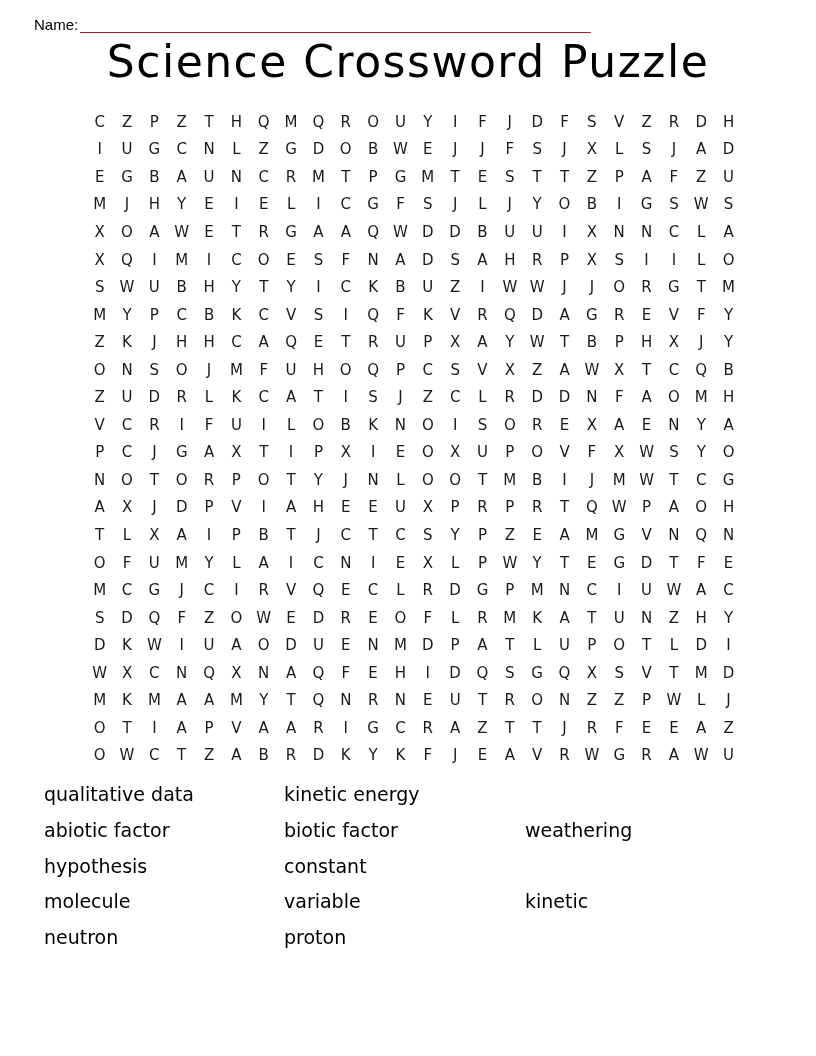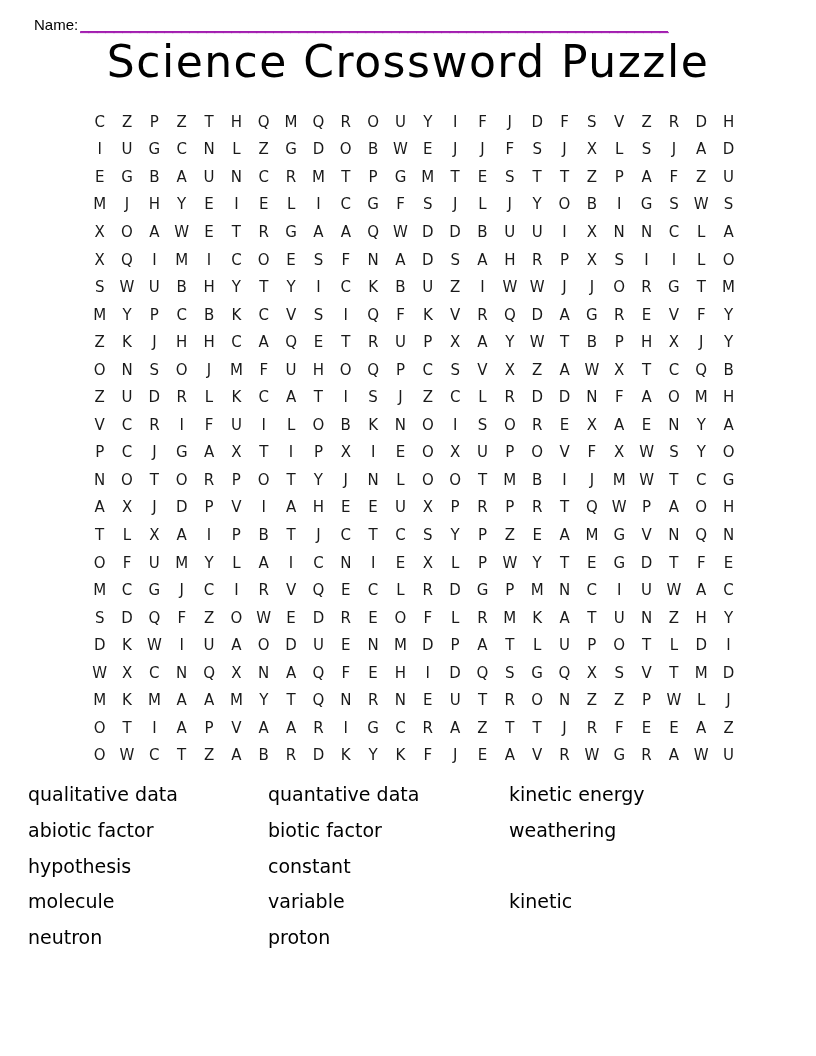--- a/index.html
+++ b/index.html
@@ -28,27 +28,26 @@
   .name-label {
     font-family: "Liberation Sans", sans-serif;
     font-size: 15px;
     line-height: 18px;
     white-space: nowrap;
     padding-right: 2px;
   }
   .name-blank {
     flex: 1 1 auto;
     font-family: "Liberation Sans", sans-serif;
-    font-size: 16px;
+    font-size: 14px;
     line-height: 18px;
     letter-spacing: -0.5px;
     overflow: hidden;
     white-space: nowrap;
-    color: #a21caf;
-    text-decoration: underline;
+    color: #7f1d1d;
   }
 
   
   .puzzle-title {
     position: absolute;
     left: 0;
     top: 36px;
     width: 816px;
     text-align: center;
     font-family: "DejaVu Sans", sans-serif;
@@ -77,21 +76,21 @@
     text-align: center;
     font-family: "DejaVu Sans", sans-serif;
     font-size: 15px;
     line-height: 16px;
     color: #1a1a1a;
   }
 
   
   .word-list {
     position: absolute;
-    left: 28px;
+    left: 44px;
     top: 782px;
     width: 730px;
   }
   .word-row {
     display: flex;
     height: 35.8px;
     align-items: flex-start;
   }
   .word-cell {
     font-family: "DejaVu Sans", sans-serif;
@@ -737,21 +736,20 @@
       <span class="grid-cell">R</span>
       <span class="grid-cell">A</span>
       <span class="grid-cell">W</span>
       <span class="grid-cell">U</span>
     </div>
   </div>
 
 <div class="word-list">
     <div class="word-row">
       <span class="word-cell c0">qualitative data</span>
-      <span class="word-cell c1">quantative data</span>
       <span class="word-cell c2">kinetic energy</span>
     </div>
     <div class="word-row">
       <span class="word-cell c0">abiotic factor</span>
       <span class="word-cell c1">biotic factor</span>
       <span class="word-cell c2">weathering</span>
     </div>
     <div class="word-row">
       <span class="word-cell c0">hypothesis</span>
       <span class="word-cell c2">constant</span>

